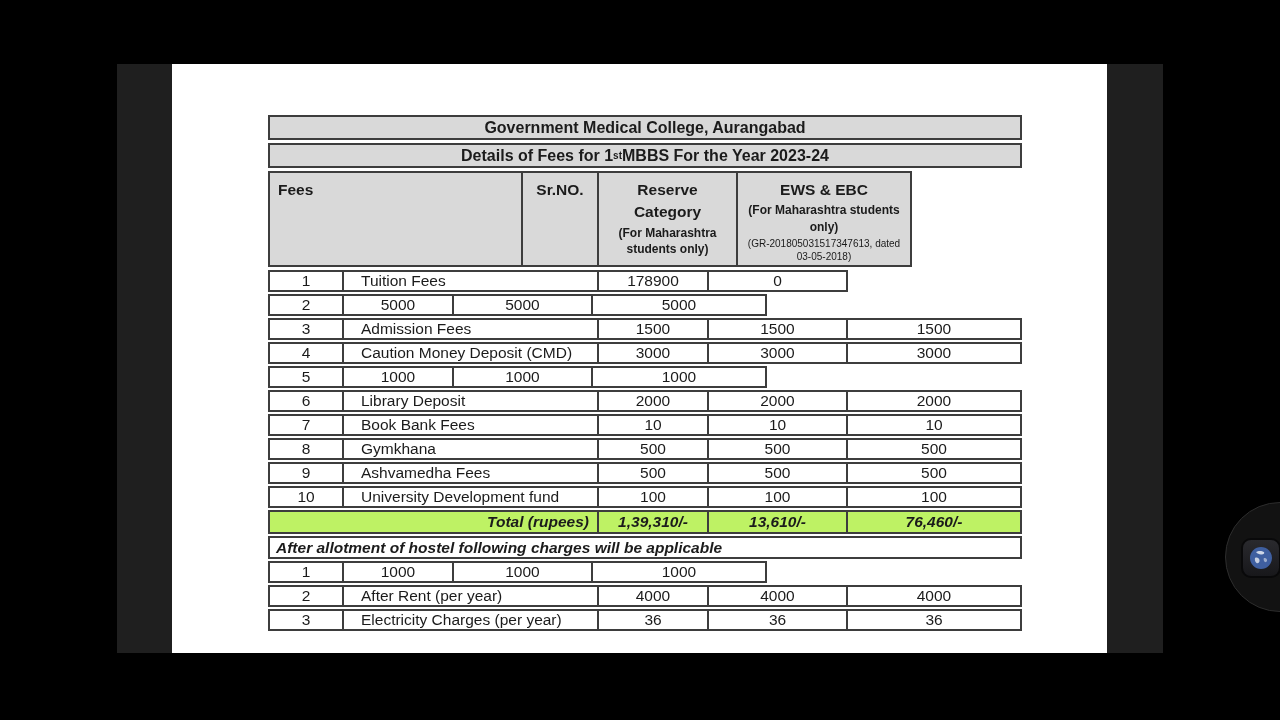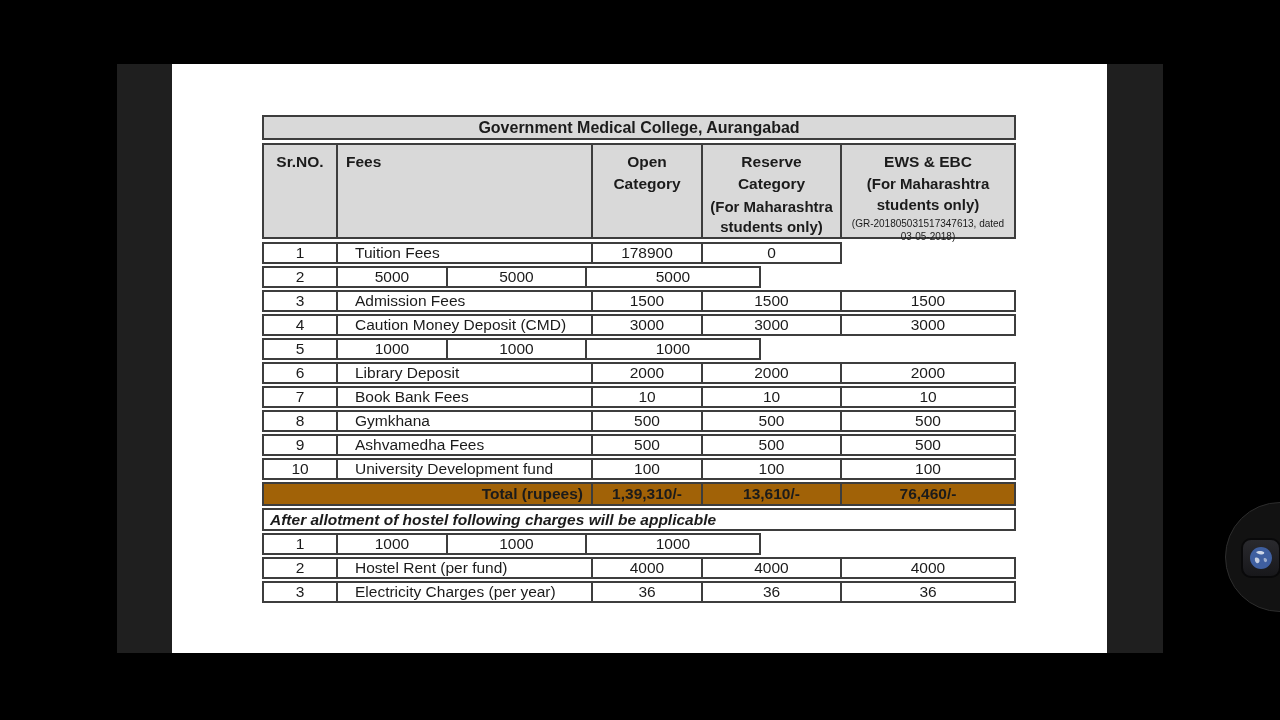--- a/index.html
+++ b/index.html
@@ -7,21 +7,21 @@
     width:1280px;height:720px;position:relative;overflow:hidden;
     background:#000;font-family:"Liberation Sans",sans-serif;color:#1b1b1b;
   }
   
   .side-strip{position:absolute;top:64px;height:589px;background:#1f1f1f;}
   .strip-left{left:117px;width:55px;}
   .strip-right{left:1107px;width:56px;}
   .page{position:absolute;left:172px;top:64px;width:935px;height:589px;background:#ffffff;}
 
   
-  .doc-table{position:absolute;left:262px;top:115px;width:754px;}
+  .doc-table{position:absolute;left:268px;top:115px;width:754px;}
   .row{display:flex;margin-bottom:2px;}
   .cell{
     box-sizing:border-box;border:2px solid #3d3d3d;border-left:none;
     display:flex;align-items:center;justify-content:center;
     font-size:15.5px;line-height:1.25;background:#fff;
   }
   .row .cell:first-child{border-left:2px solid #3d3d3d;}
   .c-sr{width:76px;}
   .c-fees{width:255px;}
   .c-open{width:110px;}
@@ -35,27 +35,27 @@
   .r-title sup{font-size:10px;line-height:0;}
 
   .r-head{margin-bottom:3px;}
   .r-head .cell{
     height:96px;background:#d9d9d9;font-weight:bold;font-size:15.5px;
     flex-direction:column;align-items:center;justify-content:flex-start;
     padding-top:6px;text-align:center;line-height:1.45;
   }
   .r-head .c-fees{align-items:flex-start;padding-left:8px;text-align:left;}
   .head-narrow{width:84px;}
-  .sub-note{font-size:15px;line-height:1.35;margin-top:1px;}
+  .sub-note{font-size:12px;line-height:1.35;margin-top:1px;}
   .gr-note{font-size:10px;font-weight:normal;line-height:1.35;margin-top:2px;padding:0 2px;}
 
   .r-data .cell{height:22px;}
   .cell-label{justify-content:flex-start;padding-left:17px;}
 
-  .r-total .cell{height:24px;background:#a16207;font-weight:bold;}
+  .r-total .cell{height:24px;background:#bef264;font-weight:bold;font-style:italic;}
   .r-total .c-merged{justify-content:flex-end;padding-right:8px;}
 
   .r-note .cell{height:23px;font-weight:bold;justify-content:flex-start;padding-left:6px;font-size:15.5px;font-style:italic;}
 
   
   .bubble{
     position:absolute;left:1225px;top:502px;width:110px;height:110px;border-radius:50%;
     background:#121212;border:1px solid #2d2d2d;box-sizing:border-box;
   }
   .bubble-icon{
@@ -70,27 +70,31 @@
 <div class="side-strip strip-left"></div>
 <div class="side-strip strip-right"></div>
 <div class="page"></div>
 
 <div class="doc-table">
 
   <div class="row r-title">
     <div class="cell c-full">Government Medical College, Aurangabad</div>
   </div>
 
+  <div class="row r-title">
+    <div class="cell c-full">
+        <span>Details of Fees for 1</span>
+        <sup>st</sup>
+        <span> MBBS For the Year 2023-24</span>
+      </div>
+  </div>
 
   <div class="row r-head">
+    <div class="cell c-fees">Fees</div>
     <div class="cell c-sr">Sr.NO.</div>
-    <div class="cell c-fees">Fees</div>
-    <div class="cell c-open">
-      <span class="head-narrow">Open Category</span>
-    </div>
     <div class="cell c-res">
       <span class="head-narrow">Reserve Category</span>
       <span class="sub-note">(For Maharashtra students only)</span>
     </div>
     <div class="cell c-ews">
       <span>EWS &amp; EBC</span>
       <span class="sub-note">(For Maharashtra students only)</span>
       <span class="gr-note">(GR-201805031517347613, dated 03-05-2018)</span>
     </div>
   </div>
@@ -175,21 +179,21 @@
   </div>
 
   <div class="row r-data">
     <div class="cell c-sr">1</div>
     <div class="cell c-open">1000</div>
     <div class="cell c-res">1000</div>
     <div class="cell c-ews">1000</div>
   </div>
   <div class="row r-data">
     <div class="cell c-sr">2</div>
-    <div class="cell c-fees cell-label">Hostel Rent (per fund)</div>
+    <div class="cell c-fees cell-label">After Rent (per year)</div>
     <div class="cell c-open">4000</div>
     <div class="cell c-res">4000</div>
     <div class="cell c-ews">4000</div>
   </div>
   <div class="row r-data">
     <div class="cell c-sr">3</div>
     <div class="cell c-fees cell-label">Electricity Charges (per year)</div>
     <div class="cell c-open">36</div>
     <div class="cell c-res">36</div>
     <div class="cell c-ews">36</div>

